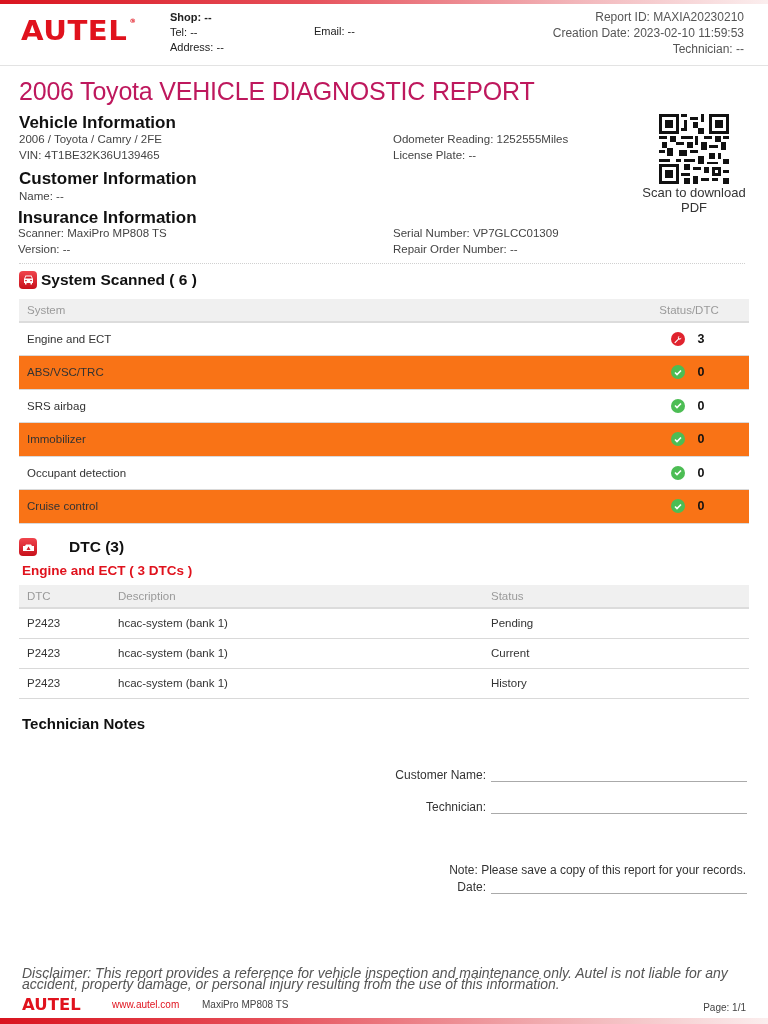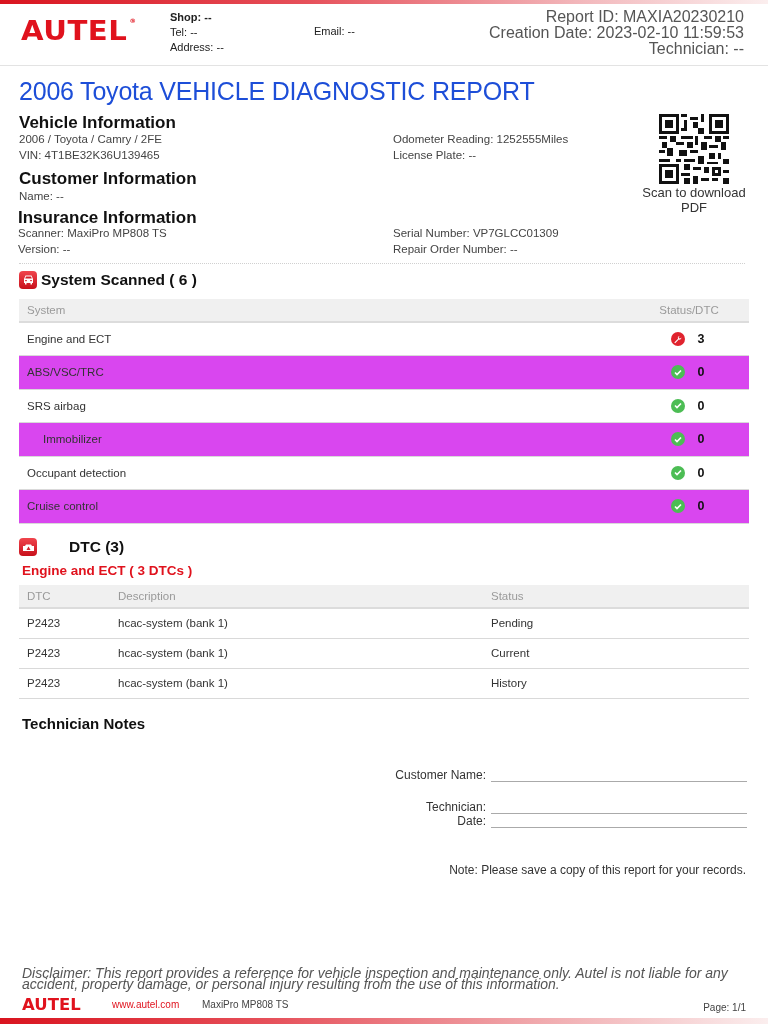--- a/index.html
+++ b/index.html
@@ -8,41 +8,41 @@
 
     .top-bar { position: absolute; top: 0; left: 0; width: 768px; height: 4px;
       background: linear-gradient(90deg, #d9141f 0%, #e6505a 40%, #f2b6ba 75%, #fbeeee 100%); }
     .header { position: absolute; top: 4px; left: 0; width: 768px; height: 62px; border-bottom: 1px solid #e3e3e3; }
     .logo { position: absolute; left: 21px; top: 11px; font-family: "DejaVu Sans", sans-serif; font-weight: bold;
       font-size: 27px; letter-spacing: 0.5px; color: #e0121d; transform: scaleX(1.08); transform-origin: left; }
     .logo sup { font-size: 6px; vertical-align: top; position: relative; top: 2px; margin-left: 2px; }
     .shop-block { position: absolute; left: 170px; top: 6px; font-size: 11px; line-height: 15px; color: #222; }
     .shop-block .shop { font-weight: bold; }
     .email { position: absolute; left: 314px; top: 21px; font-size: 11px; color: #222; }
-    .report-meta { position: absolute; right: 24px; top: 5px; text-align: right; font-size: 16px; line-height: 16px; color: #555; }
-
-    .title { position: absolute; left: 19px; top: 77px; font-size: 25px; color: #1d4ed8; font-weight: normal; letter-spacing: -0.2px; }
+    .report-meta { position: absolute; right: 24px; top: 5px; text-align: right; font-size: 12px; line-height: 16px; color: #555; }
+
+    .title { position: absolute; left: 19px; top: 77px; font-size: 25px; color: #be185d; font-weight: normal; letter-spacing: -0.2px; }
 
     .sec-h { position: absolute; font-size: 17px; font-weight: bold; color: #111; }
     .info { position: absolute; font-size: 11.5px; line-height: 16px; color: #444; }
 
     .qr { position: absolute; left: 657px; top: 114px; width: 74px; height: 70px; }
     .qr-caption { position: absolute; left: 640px; top: 185px; width: 108px; text-align: center; font-size: 13px; color: #333; }
 
     .dotline { position: absolute; left: 19px; top: 263px; width: 726px; border-top: 1px dotted #d0d0d0; }
 
     .section-title { position: absolute; display: flex; align-items: center; font-size: 15.5px; font-weight: bold; color: #111; }
     .sec-icon { width: 18px; height: 18px; border-radius: 4px; background: linear-gradient(180deg, #f0454d, #c8101b);
       margin-right: 4px; display: flex; align-items: center; justify-content: center; }
 
     table { position: absolute; border-collapse: collapse; font-size: 11.5px; }
     th { background: #f0f0f0; color: #9a9a9a; font-weight: normal; text-align: left; height: 23px; border-bottom: 2px solid #dcdcdc; }
     td { color: #333; border-bottom: 1px solid #d9d9d9; }
     .sys-table td { height: 33.5px; }
-    .sys-table tr.alt td { background: #d946ef; }
+    .sys-table tr.alt td { background: #f97316; }
     .sys-table td.status, .sys-table th.status { text-align: center; }
     .status-cell { display: inline-flex; align-items: center; gap: 13px; }
     .badge { width: 14px; height: 14px; border-radius: 50%; display: inline-flex; align-items: center; justify-content: center; }
     .badge.ok { background: #4cbd54; }
     .badge.err { background: #e0232e; }
     .count { font-weight: bold; color: #111; font-size: 12.5px; width: 10px; text-align: left; }
 
     .dtc-sub { position: absolute; left: 22px; top: 563px; font-size: 13.5px; font-weight: bold; color: #e0121d; }
     .dtc-table td { height: 30px; }
 
@@ -214,21 +214,21 @@
       <td class="status"><span class="status-cell">
             <span class="badge ok">
               <svg width="8" height="7" viewBox="0 0 8 7">
                 <path d="M1 3.5 L3 5.5 L7 1.5" stroke="#fff" stroke-width="1.6" fill="none"></path>
               </svg>
             </span>
             <span class="count">0</span>
           </span></td>
     </tr>
     <tr class="alt">
-      <td style="padding-left:24px;">Immobilizer</td>
+      <td style="padding-left:8px;">Immobilizer</td>
       <td class="status"><span class="status-cell">
             <span class="badge ok">
               <svg width="8" height="7" viewBox="0 0 8 7">
                 <path d="M1 3.5 L3 5.5 L7 1.5" stroke="#fff" stroke-width="1.6" fill="none"></path>
               </svg>
             </span>
             <span class="count">0</span>
           </span></td>
     </tr>
     <tr>
@@ -297,21 +297,21 @@
 <div class="tech-notes">Technician Notes</div>
 
 <div class="sign-row" style="top:768px;">
   <span class="lbl">Customer Name:</span>
   <span class="line"></span>
 </div>
 <div class="sign-row" style="top:800px;justify-content:space-between;">
   <span class="lbl">Technician:</span>
   <span class="line"></span>
 </div>
-<div class="sign-row" style="top:814px;">
+<div class="sign-row" style="top:880px;">
   <span class="lbl">Date:</span>
   <span class="line"></span>
 </div>
 <div class="note">Note: Please save a copy of this report for your records.</div>
 
 <div class="disclaimer">Disclaimer: This report provides a reference for vehicle inspection and maintenance only. Autel is not liable for any accident, property damage, or personal injury resulting from the use of this information.</div>
 <div class="foot-logo">AUTEL</div>
 <div class="foot-url">www.autel.com</div>
 <div class="foot-model">MaxiPro MP808 TS</div>
 <div class="foot-page">Page: 1/1</div>

